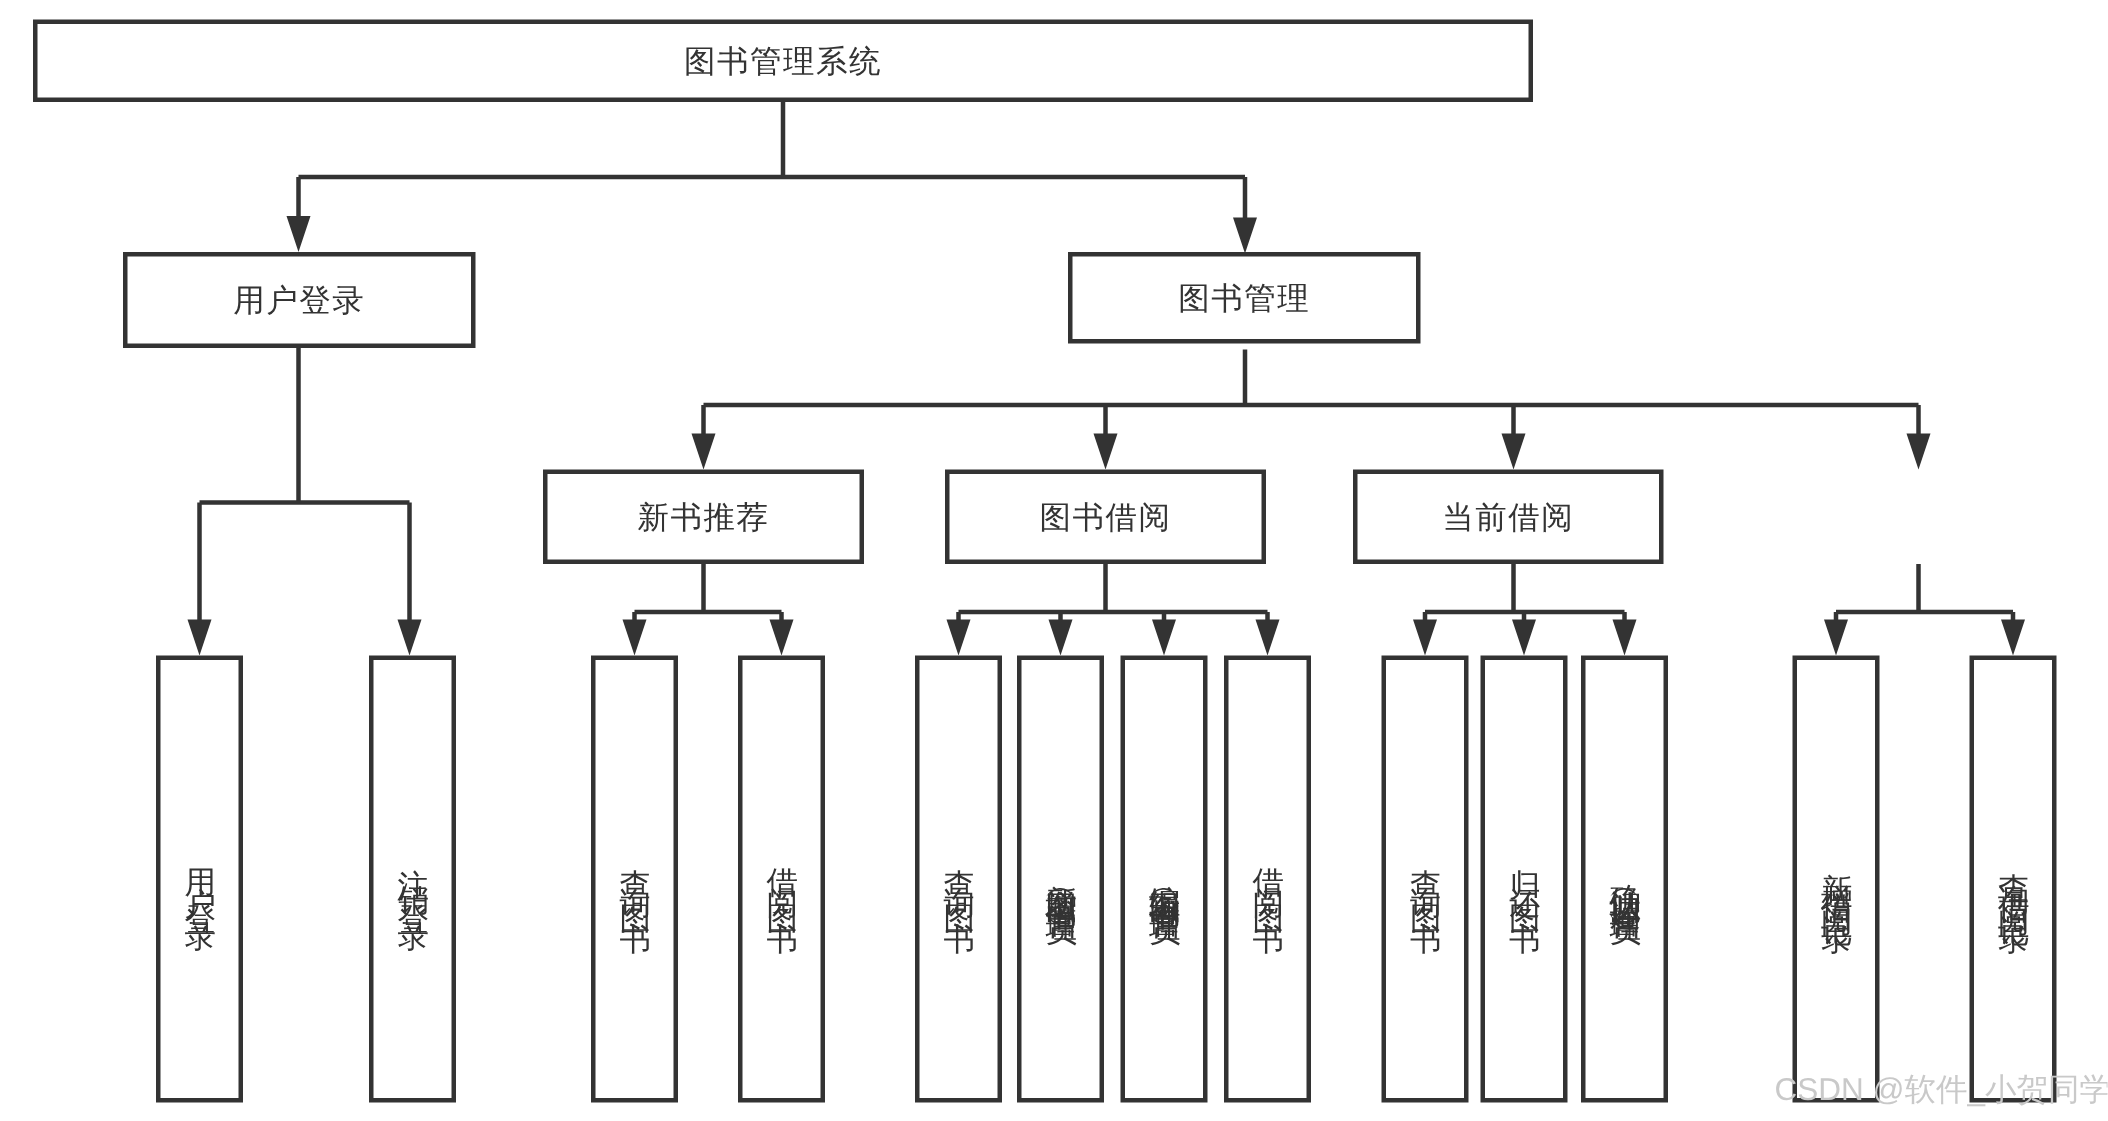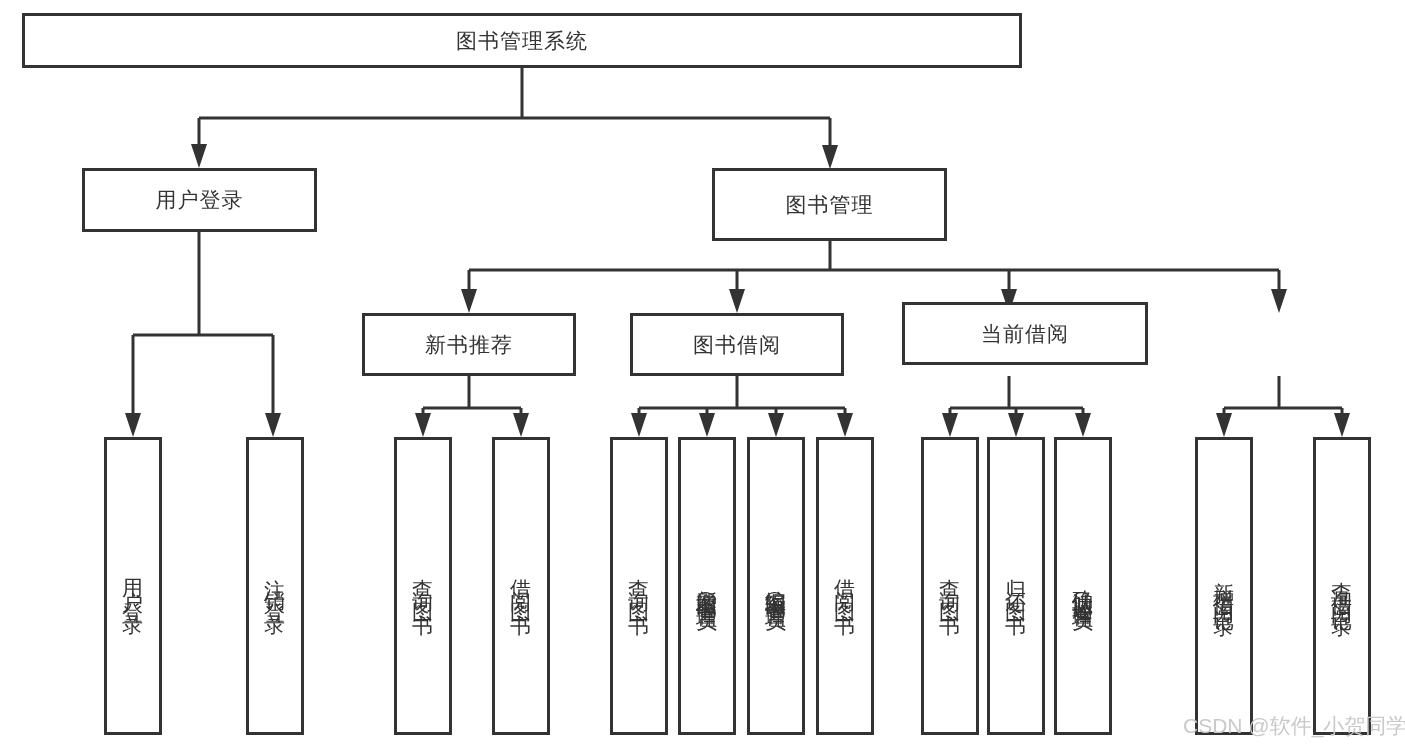--- a/index.html
+++ b/index.html
@@ -81,25 +81,25 @@
          M461,289 h16 L469,313 z M729,289 h16 L737,313 z M1001,289 h16 L1009,313 z M1271,289 h16 L1279,313 z
          M415,413 h16 L423,437 z M513,413 h16 L521,437 z
          M631,413 h16 L639,437 z M699,413 h16 L707,437 z M768,413 h16 L776,437 z M837,413 h16 L845,437 z
          M942,413 h16 L950,437 z M1008,413 h16 L1016,437 z M1075,413 h16 L1083,437 z
          M1216,413 h16 L1224,437 z M1334,413 h16 L1342,437 z"></path>
   </svg>
 
   <div class="hbox" style="left:22px; top:13px; width:1000px; height:55px;">图书管理系统</div>
 
   <div class="hbox" style="left:82px; top:168px; width:235px; height:64px;">用户登录</div>
-  <div class="hbox" style="left:712px; top:168px; width:235px; height:73px;">图书管理</div>
+  <div class="hbox" style="left:712px; top:168px; width:235px; height:61px;">图书管理</div>
 
   <div class="hbox" style="left:362px; top:313px; width:214px; height:63px;">新书推荐</div>
   <div class="hbox" style="left:630px; top:313px; width:214px; height:63px;">图书借阅</div>
-  <div class="hbox" style="left:902px; top:302px; width:246px; height:63px;">当前借阅</div>
+  <div class="hbox" style="left:902px; top:313px; width:207px; height:63px;">当前借阅</div>
 
   <div class="vbox ls-wide" style="left:104px;">
     <span>用户登录</span>
   </div>
   <div class="vbox ls-wide" style="left:246px;">
     <span>注销登录</span>
   </div>
 
   <div class="vbox ls-wide" style="left:394px;">
     <span>查询图书</span>

